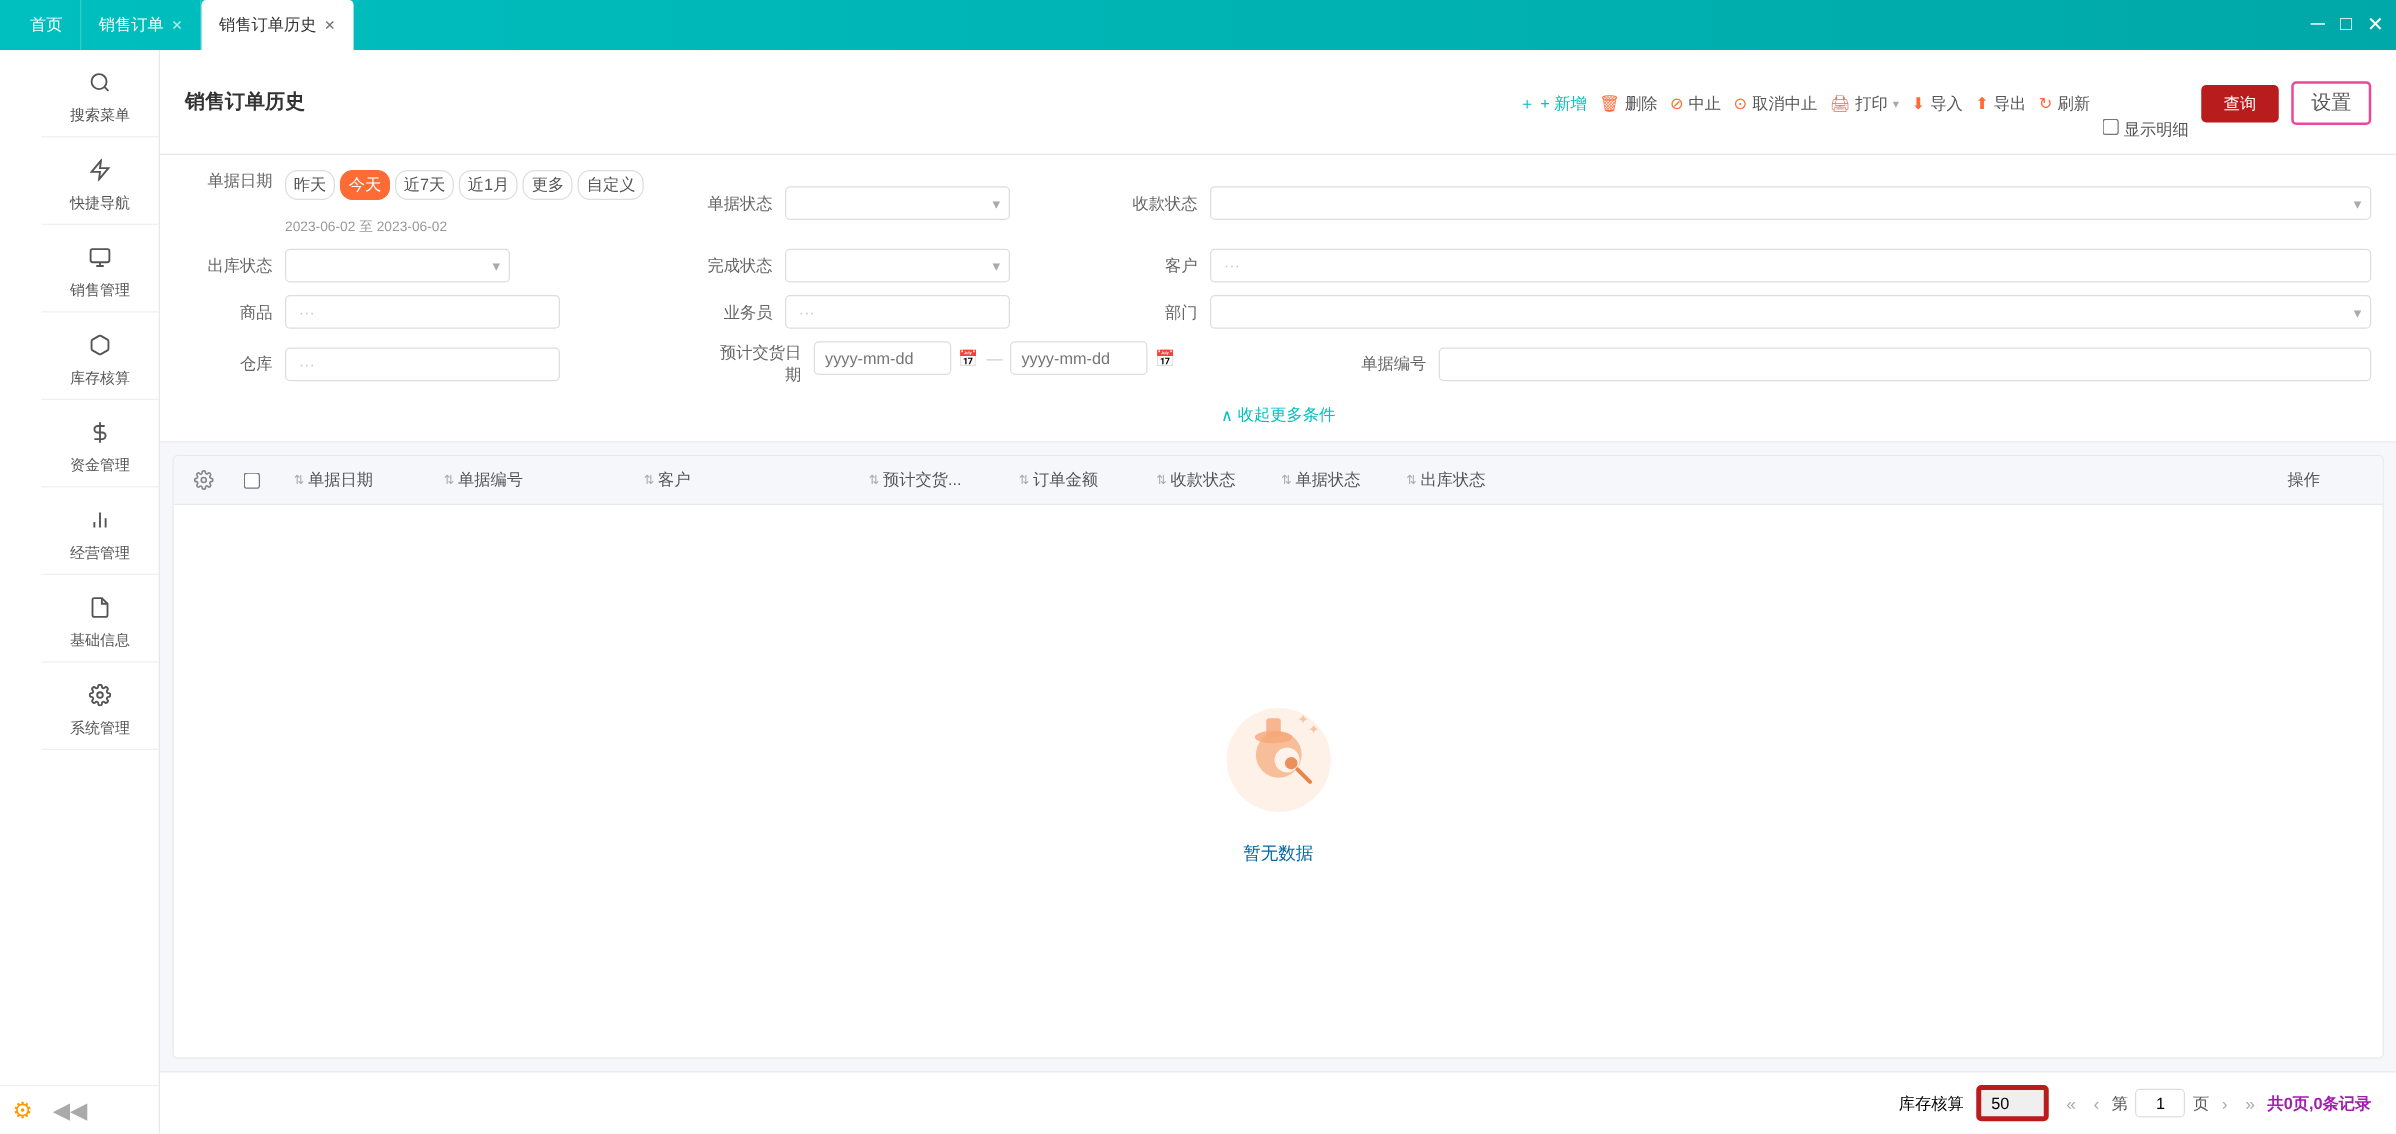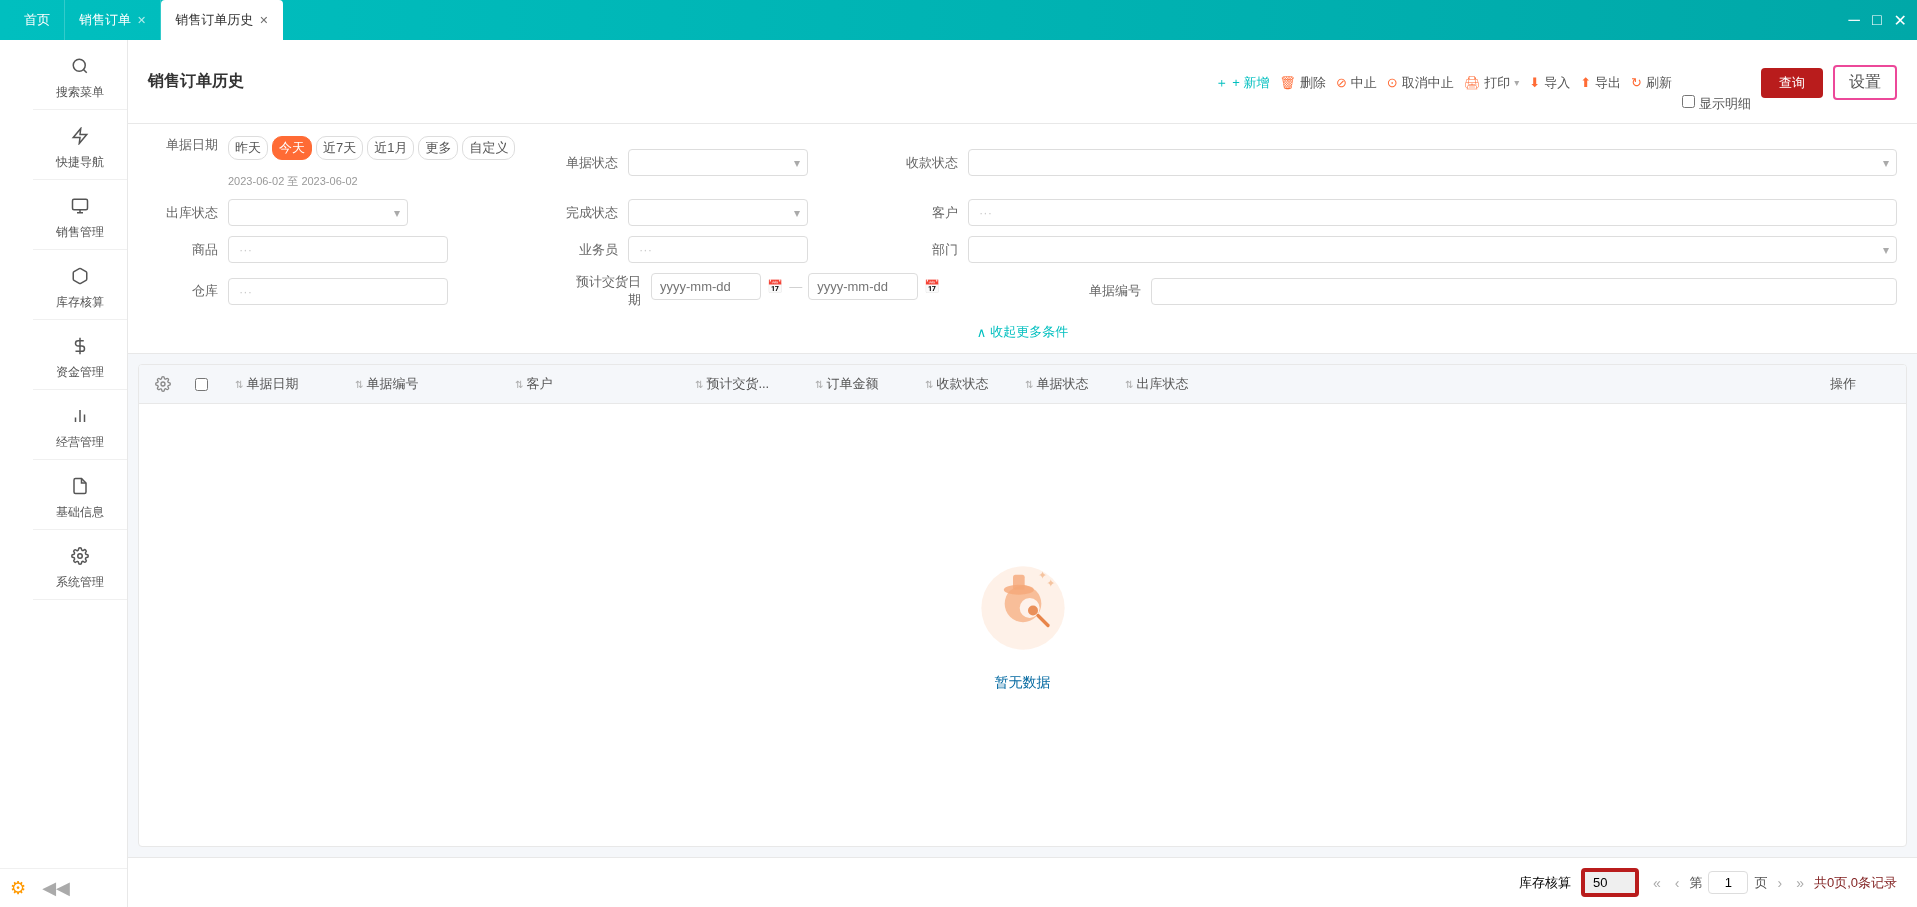--- a/index.html
+++ b/index.html
@@ -316,21 +316,21 @@
       font-size: 14px;
       padding: 2px 4px;
     }
     .page-input {
       border: 1px solid #ddd;
       border-radius: 4px;
       width: 40px;
       text-align: center;
       padding: 3px;
     }
-    .page-info { color: #7f1d1d; font-size: 13px; }
+    .page-info { color: #a21caf; font-size: 13px; font-weight: bold; }
 
     
     .date-sub { font-size: 11px; color: #999; }
   </style>
 </head>
 <body>
 
 <div class="top-bar">
   <div class="tab-item">
     <span>首页</span>

